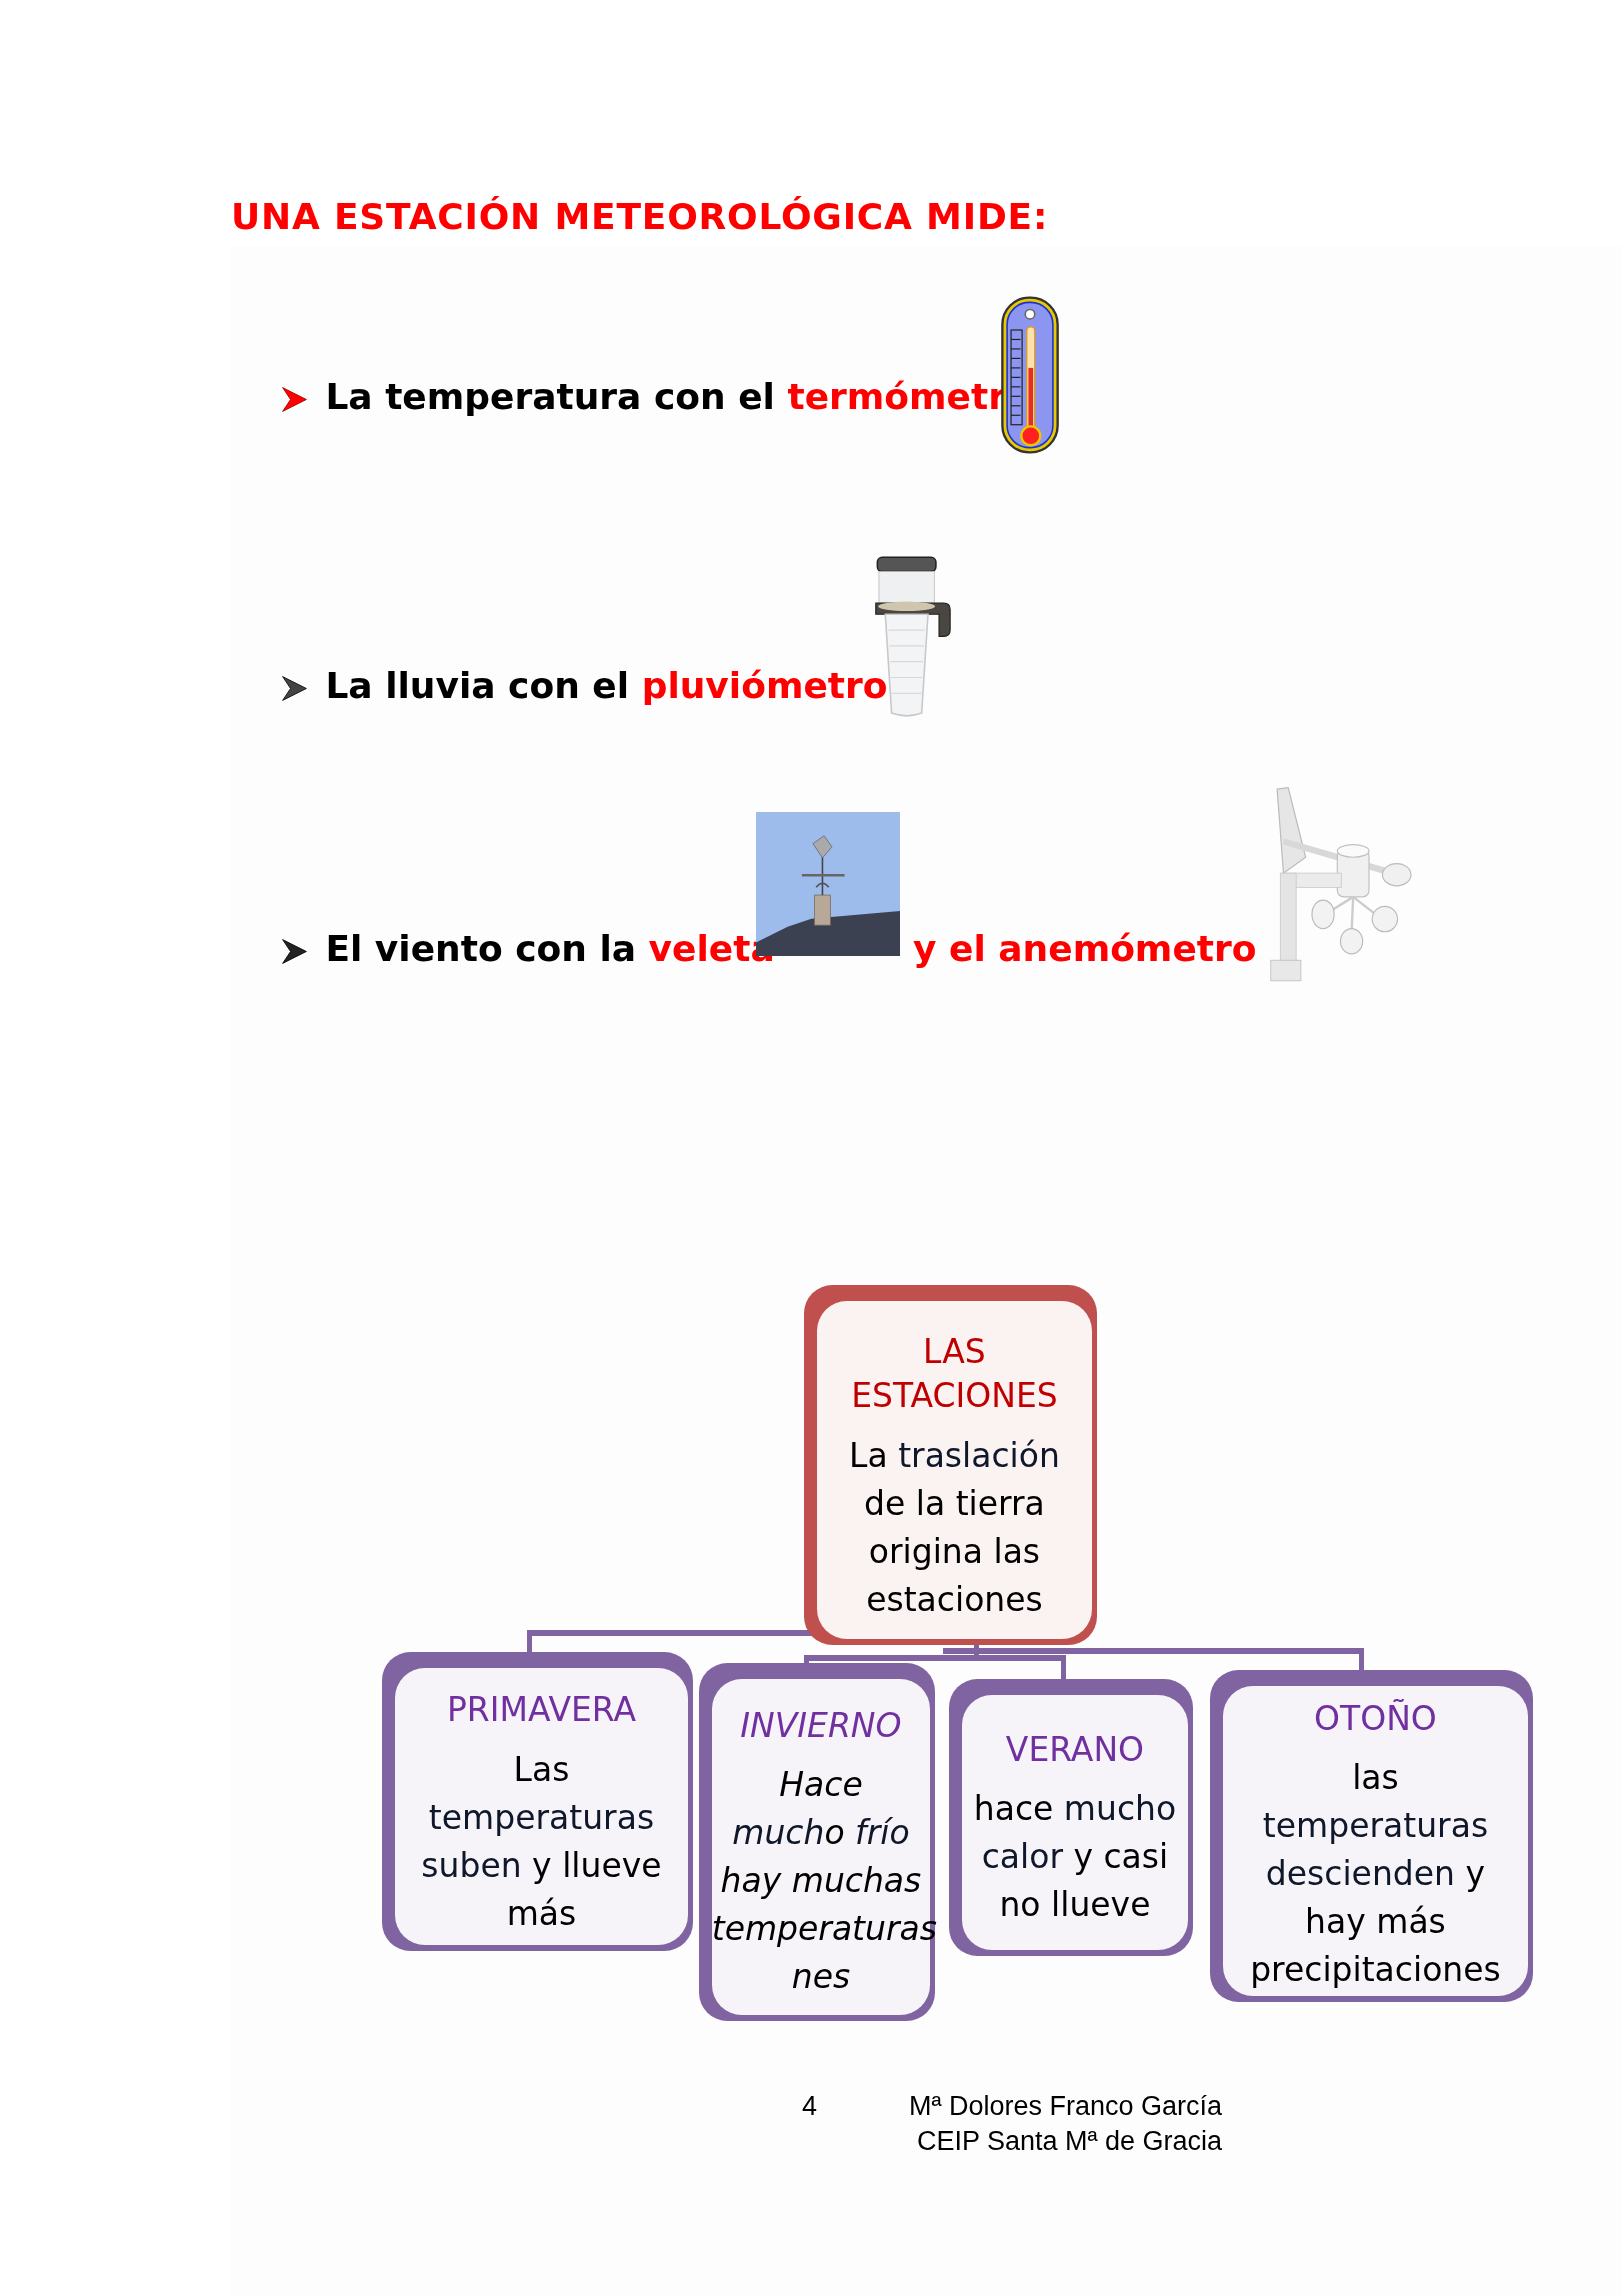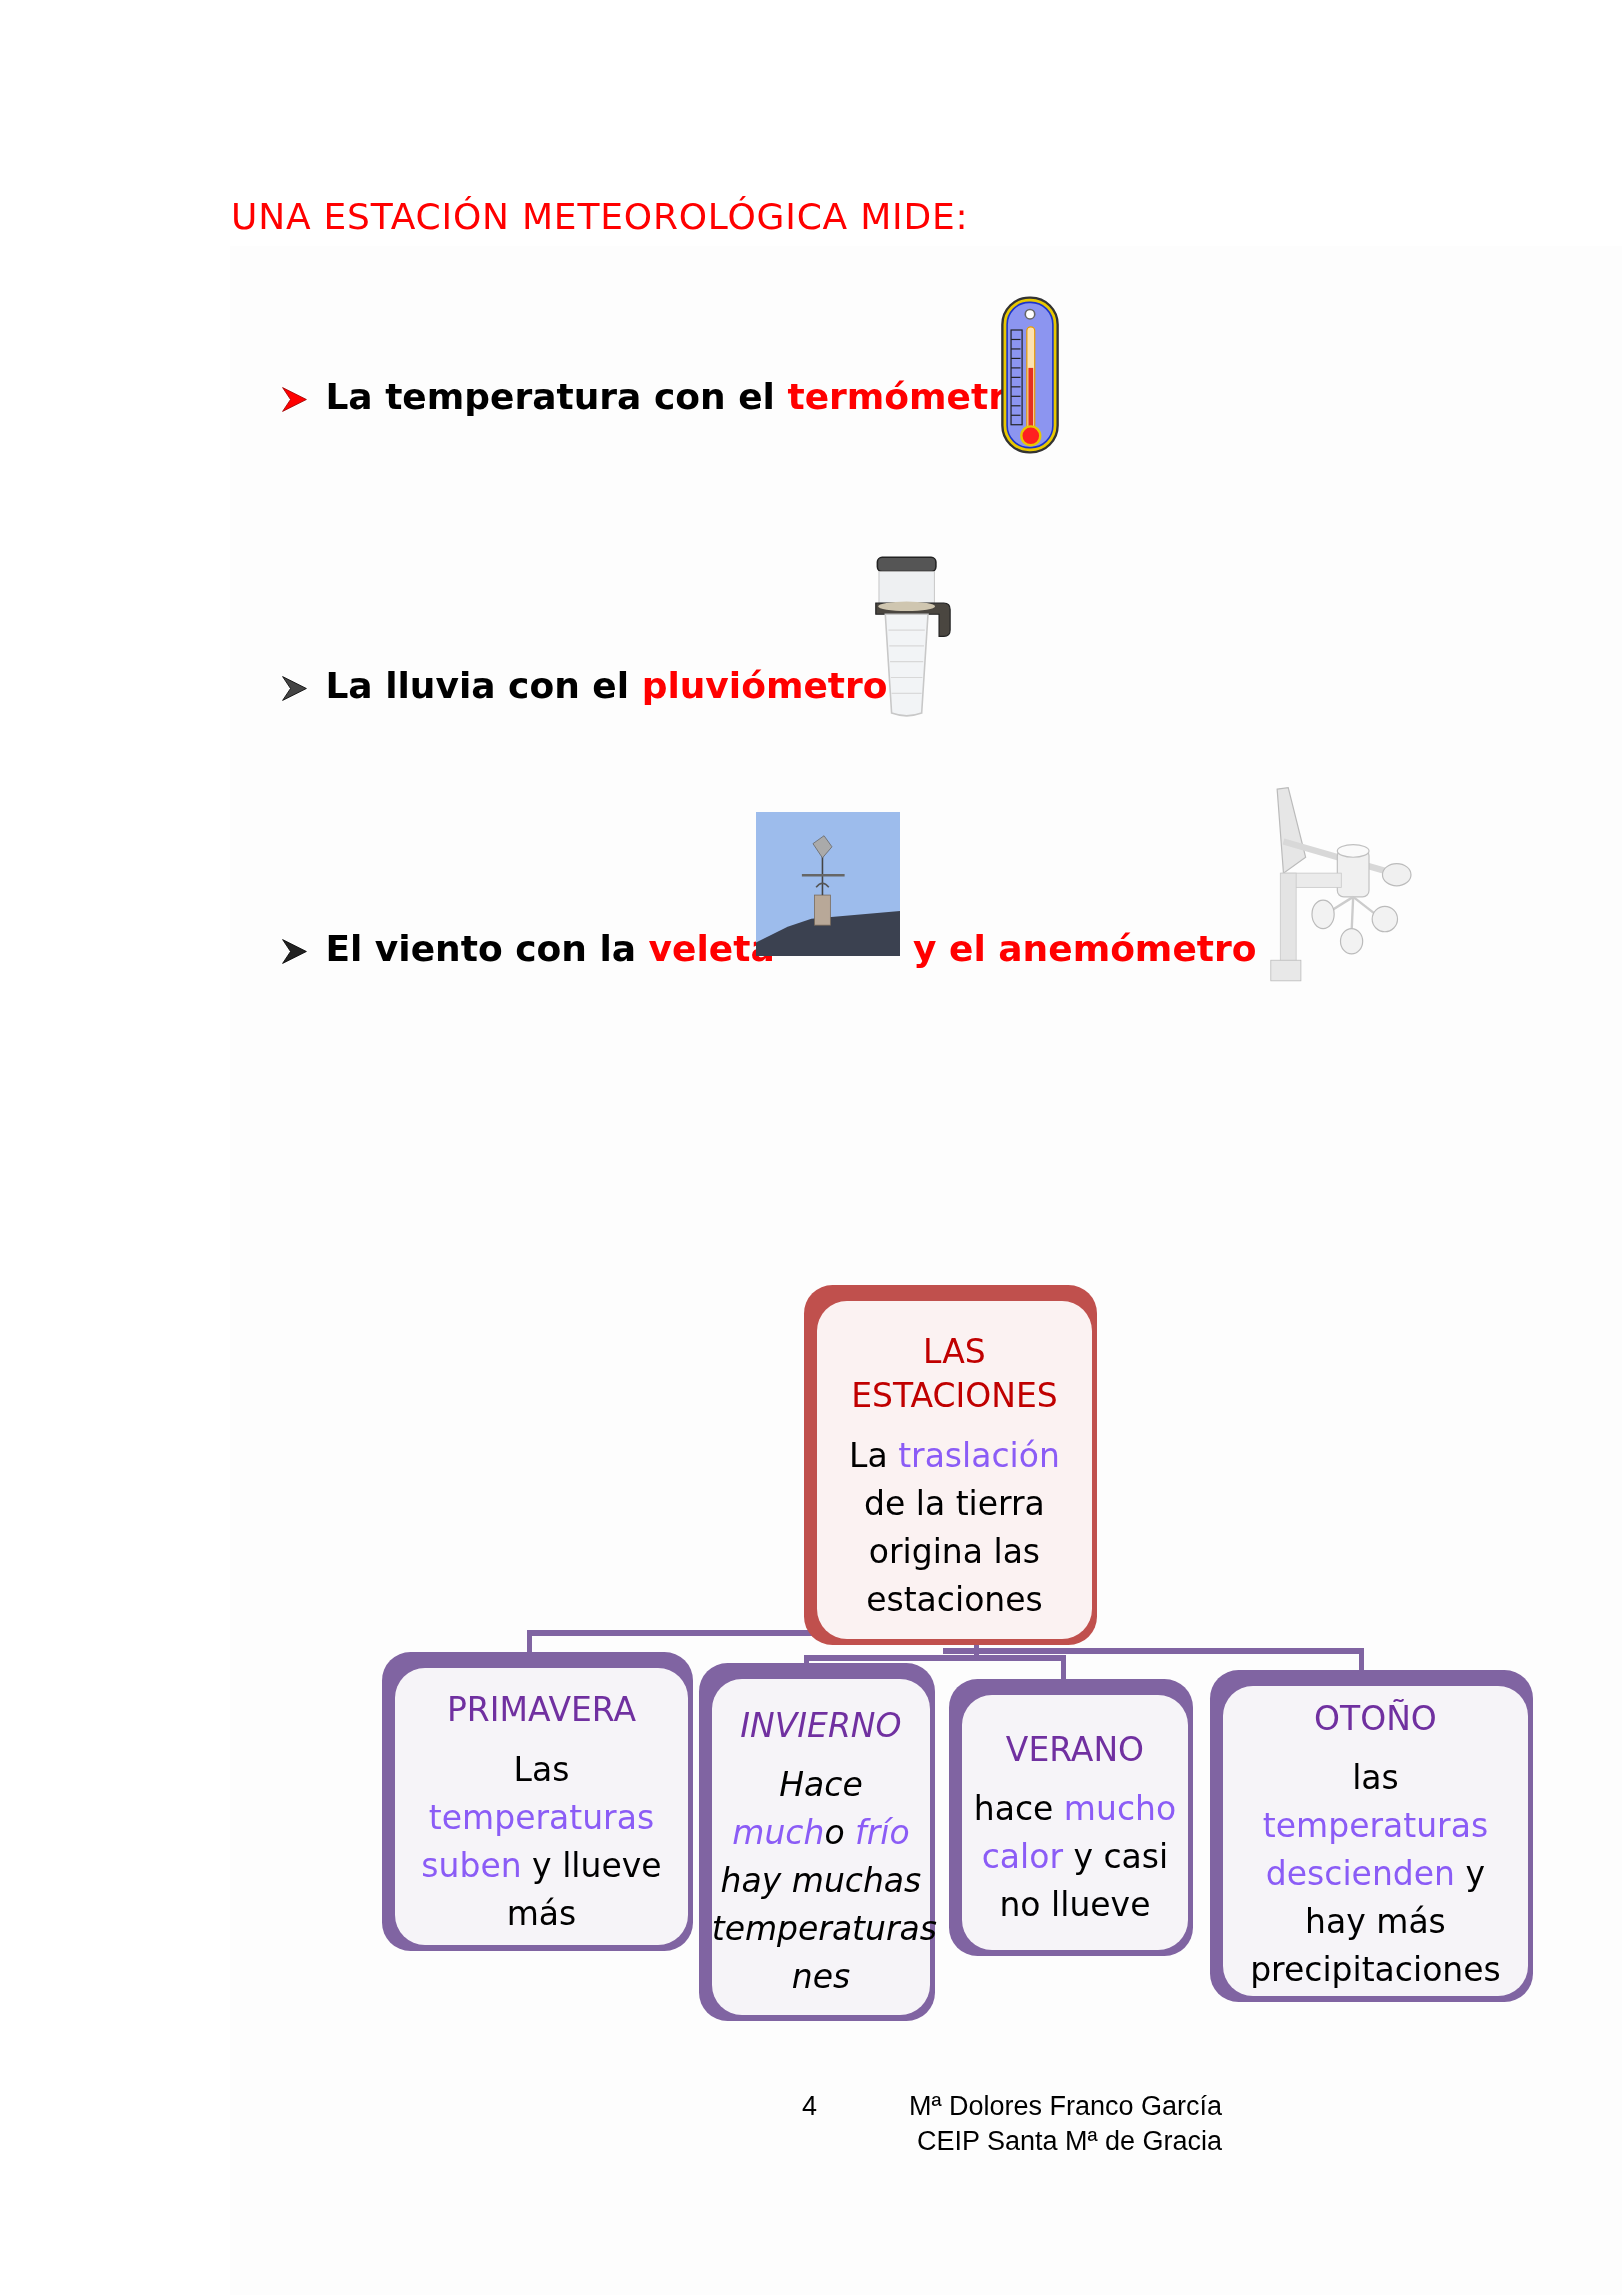--- a/index.html
+++ b/index.html
@@ -1,37 +1,37 @@
 <!DOCTYPE html>
 <html style="font-size:12.7px"><head>
 <meta charset="utf-8">
 <style>
   html, body { margin: 0; padding: 0; }
   body { width: 1622px; height: 2295px; background: #ffffff; position: relative; overflow: hidden;
          font-family: "DejaVu Sans", sans-serif; }
   .page-shade { position: absolute; left: 230px; top: 246px; width: 1393px; height: 2050px; background: #fdfdfd; }
-  .title { position: absolute; left: 231px; top: 196px; font-size: 36px; font-weight: normal; color: #ff0000;
+  .title { position: absolute; left: 231px; top: 196px; font-size: 36px; font-weight: bold; color: #ff0000;
            letter-spacing: 0.8px; font-family: "DejaVu Sans", sans-serif; }
   .item { position: absolute; font-size: 36px; font-weight: bold; color: #000; white-space: nowrap;
           font-family: "DejaVu Sans", sans-serif; }
   .item .red { color: #ff0000; }
   .bullet { display: inline-block; width: 27px; margin-right: 17.4px; vertical-align: middle; }
   .img { position: absolute; }
   
   .box { position: absolute; border-radius: 28.5px; box-sizing: border-box; }
   .box .inner { position: absolute; left: 12.7px; top: 16px; right: 4.8px; bottom: 6.3px; border-radius: 30px;
                 background: #f6f4f8; text-align: center; font-family: "DejaVu Sans", sans-serif; }
   .box-root { background: #c0504d; }
   .box-root .inner { background: #fbf2f2; }
   .box-season { background: #8064a2; }
   .hd { font-size: 33px; line-height: 44px; }
   .hd.root { color: #c00000; }
   .hd.season { color: #7030a0; }
   .bd { font-size: 33px; line-height: 48px; color: #000; }
-  .bd .red { color: #8b5cf6; }
+  .bd .red { color: #0f172a; }
   .line { position: absolute; background: #8064a2; }
   .footer { position: absolute; font-family: "Liberation Sans", sans-serif; font-size: 27px; color: #000; }
 </style>
 </head>
 <body>
 
 <div class="page-shade"></div>
 
 <div class="title">UNA ESTACIÓN METEOROLÓGICA MIDE:</div>
 

